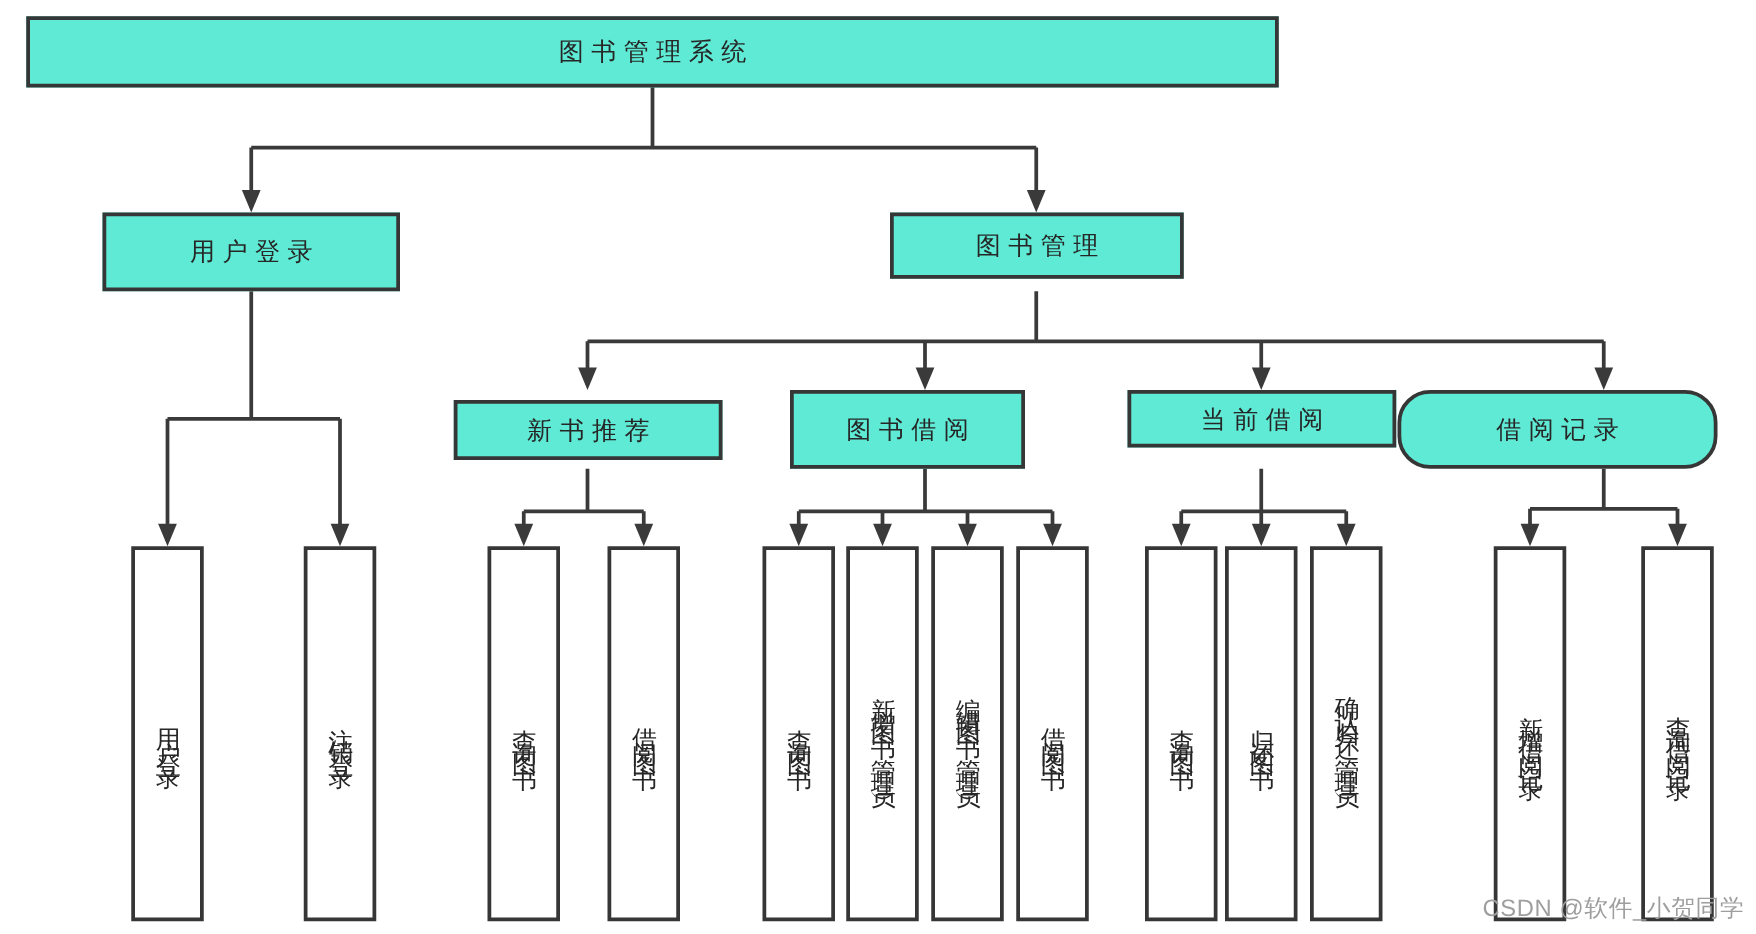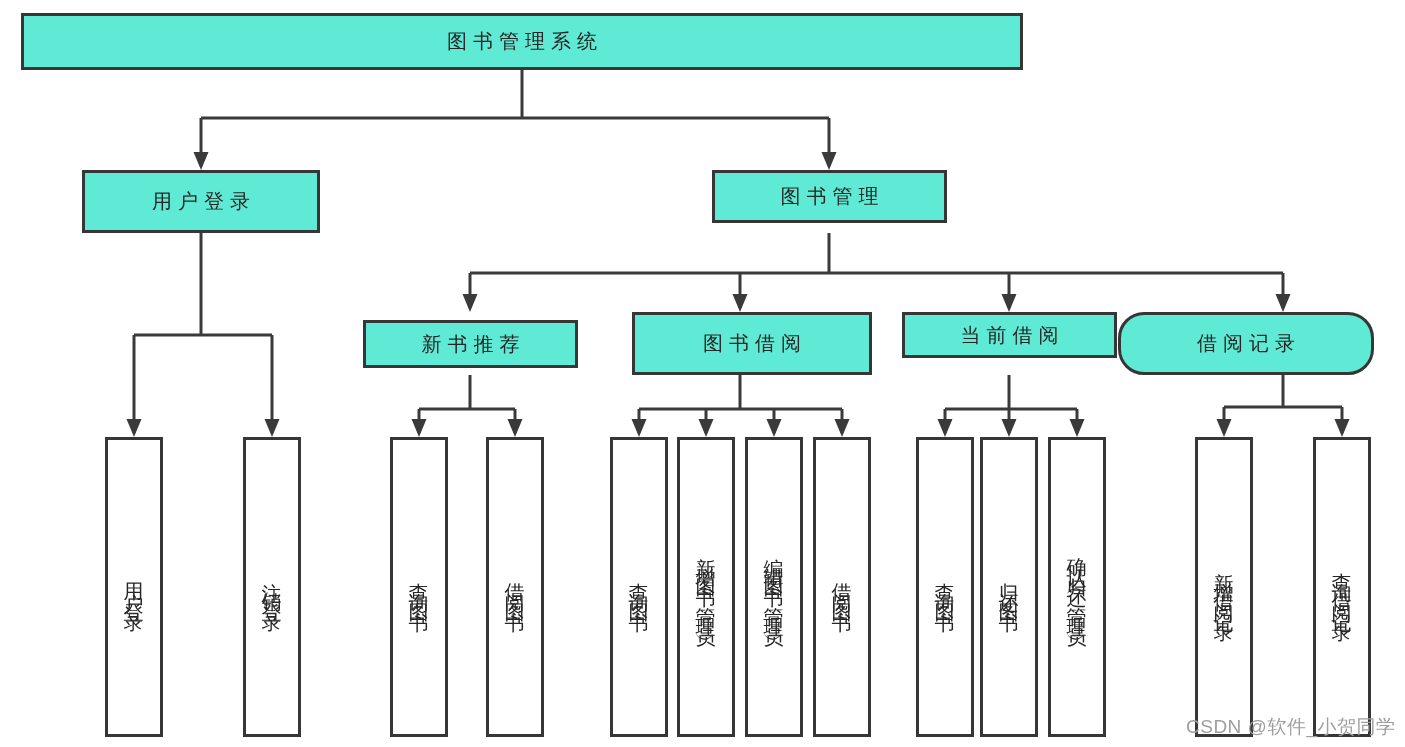--- a/index.html
+++ b/index.html
@@ -109,21 +109,21 @@
       <polygon points="1334.5,419 1349.5,419 1342,437" fill="#3a3a3a" stroke="none"></polygon>
     </g>
   </svg>
 
   <div class="node" style="left:21px;top:13px;width:1002px;height:57px;">图书管理系统</div>
 
   <div class="node" style="left:82px;top:170px;width:238px;height:63px;">用户登录</div>
   <div class="node" style="left:712px;top:170px;width:235px;height:53px;">图书管理</div>
 
   <div class="node" style="left:363px;top:296px;width:215px;height:48px;margin-top:24px;">新书推荐</div>
-  <div class="node" style="left:632px;top:312px;width:240px;height:63px;">图书借阅</div>
+  <div class="node" style="left:632px;top:312px;width:188px;height:63px;">图书借阅</div>
   <div class="node" style="left:902px;top:312px;width:215px;height:46px;">当前借阅</div>
   <div class="node" style="left:1118px;top:312px;width:256px;height:63px;border-radius:26px;">借阅记录</div>
 
   <div class="vnode" style="left:105px;top:437px;width:58px;height:300px;">
     <span>用户登录</span>
   </div>
   <div class="vnode" style="left:243px;top:437px;width:58px;height:300px;">
     <span>注销登录</span>
   </div>
 

